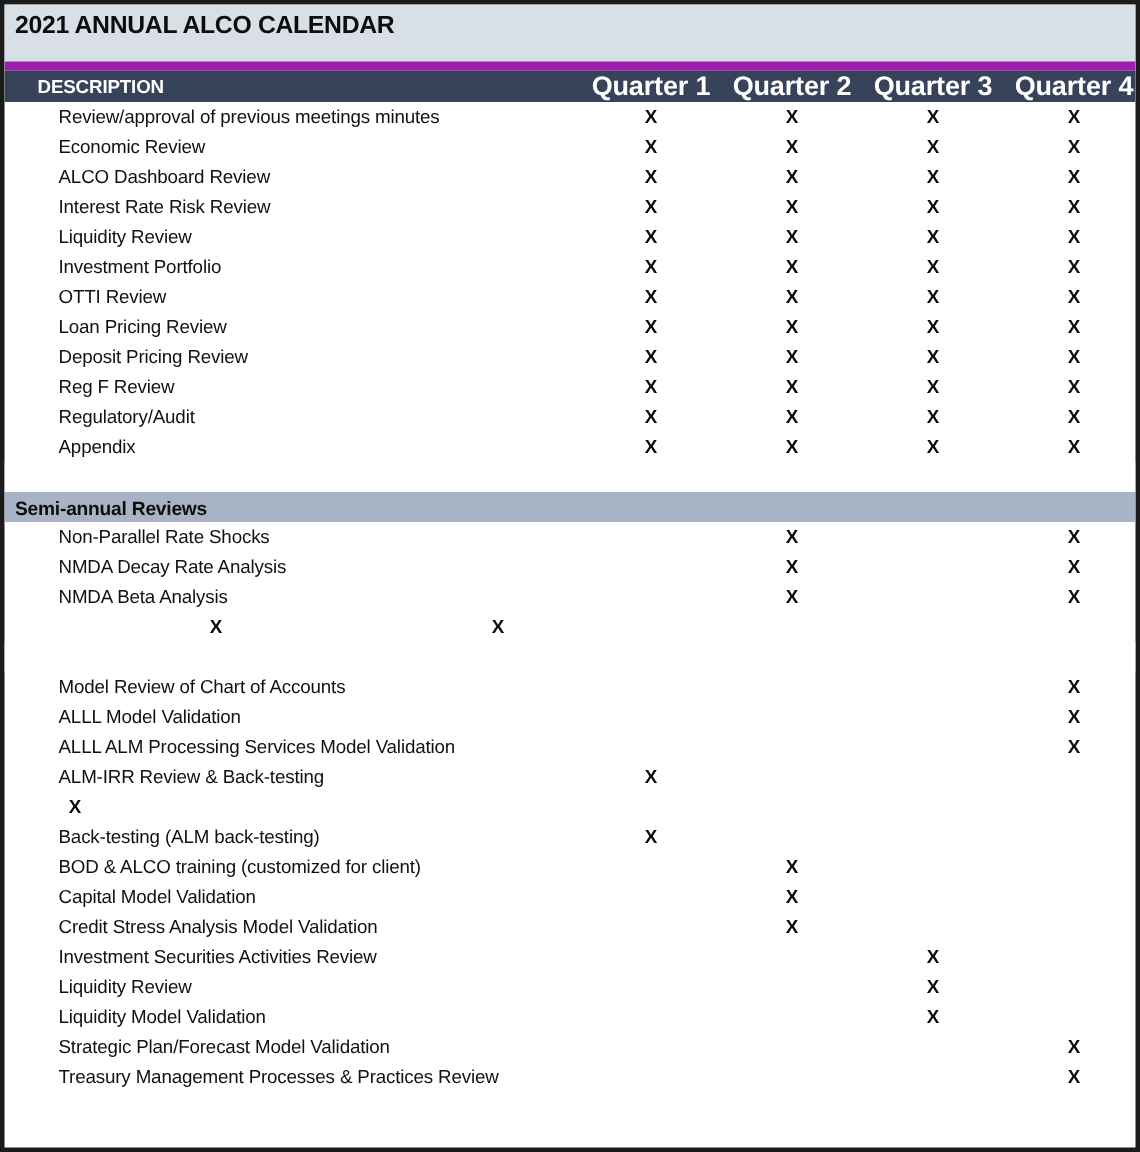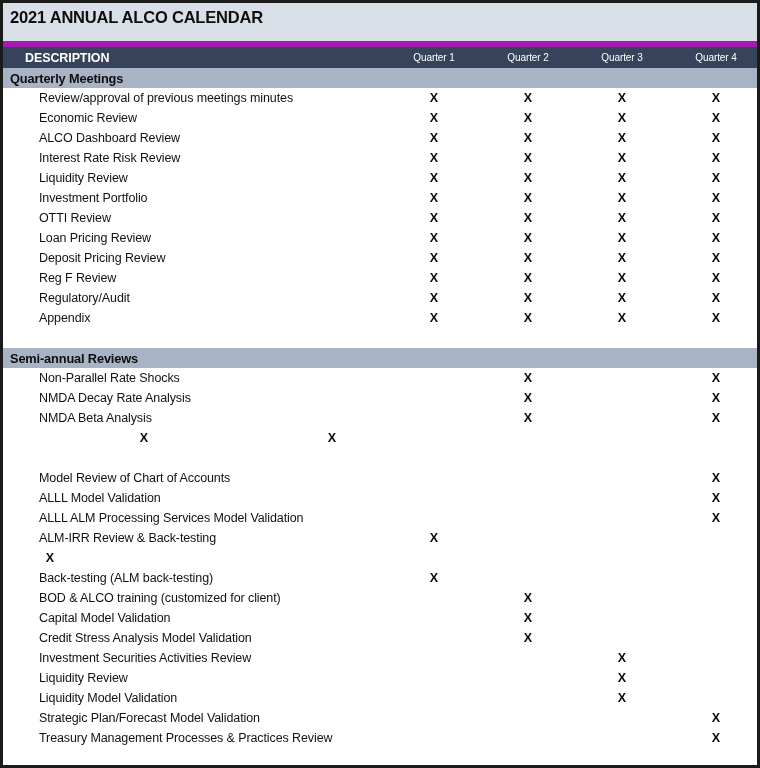--- a/index.html
+++ b/index.html
@@ -58,22 +58,22 @@
     color: #ffffff;
     font-size: 12.5px;
     font-weight: bold;
     letter-spacing: -0.1px;
     white-space: nowrap;
   }
   .colhead-q {
     flex: 0 0 94px;
     text-align: center;
     color: #ffffff;
-    font-size: 10px;
-    font-weight: normal;
+    font-size: 18px;
+    font-weight: bold;
     letter-spacing: -0.1px;
     white-space: nowrap;
   }
 
   
   .row {
     display: flex;
     height: 20px;
     align-items: center;
     box-sizing: border-box;
@@ -129,27 +129,20 @@
 
   <div class="colhead-row">
     <div class="colhead-desc">DESCRIPTION</div>
     <div class="colhead-q">Quarter 1</div>
     <div class="colhead-q">Quarter 2</div>
     <div class="colhead-q">Quarter 3</div>
     <div class="colhead-q">Quarter 4</div>
   </div>
 
   <div id="rows-container">
-      <div class="row section">
-        <div class="desc">Quarterly Meetings</div>
-        <div class="cell"></div>
-        <div class="cell"></div>
-        <div class="cell"></div>
-        <div class="cell"></div>
-      </div>
       <div class="row item">
         <div class="desc">Review/approval of previous meetings minutes</div>
         <div class="cell">X</div>
         <div class="cell">X</div>
         <div class="cell">X</div>
         <div class="cell">X</div>
       </div>
       <div class="row item">
         <div class="desc">Economic Review</div>
         <div class="cell">X</div>

